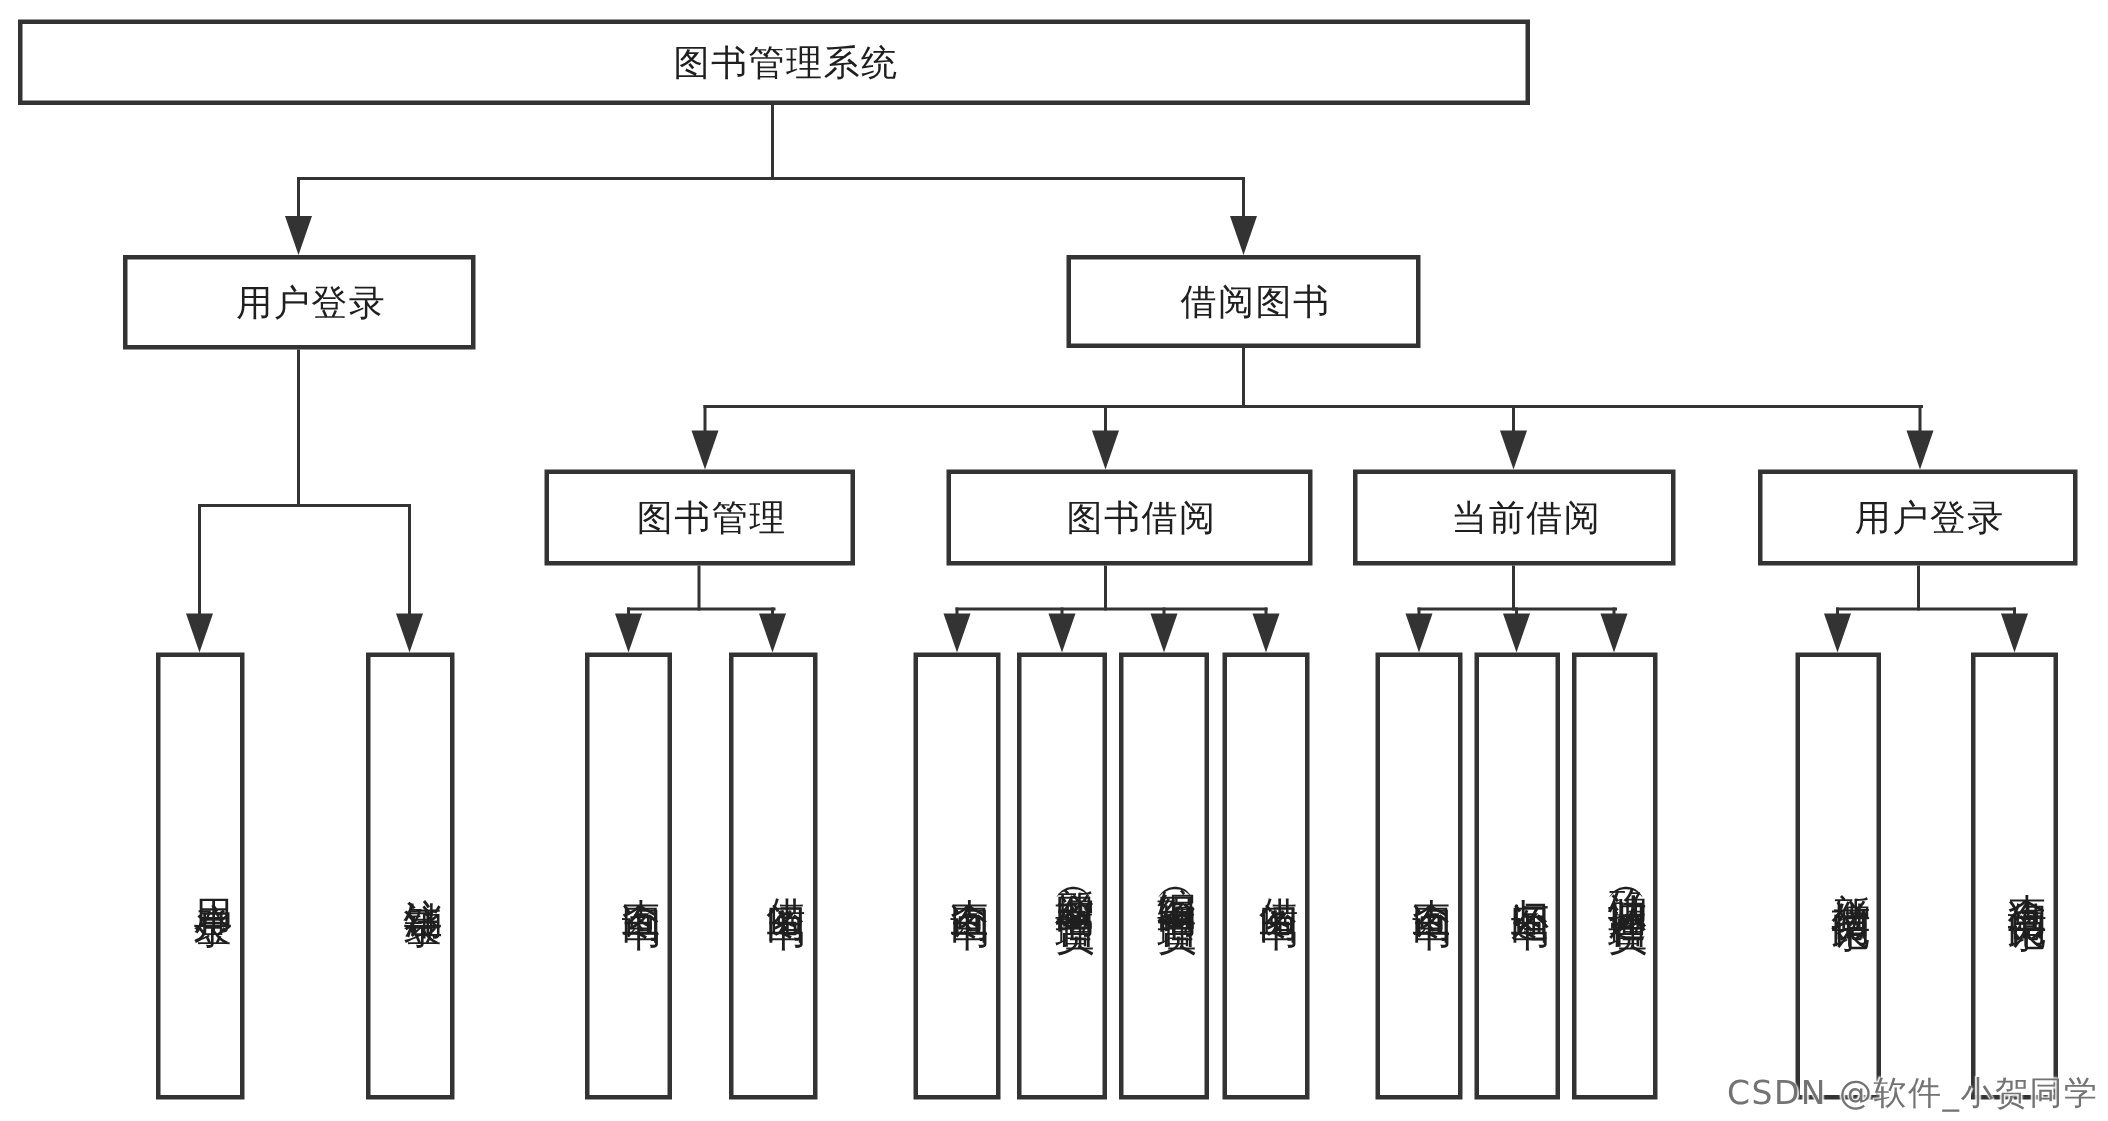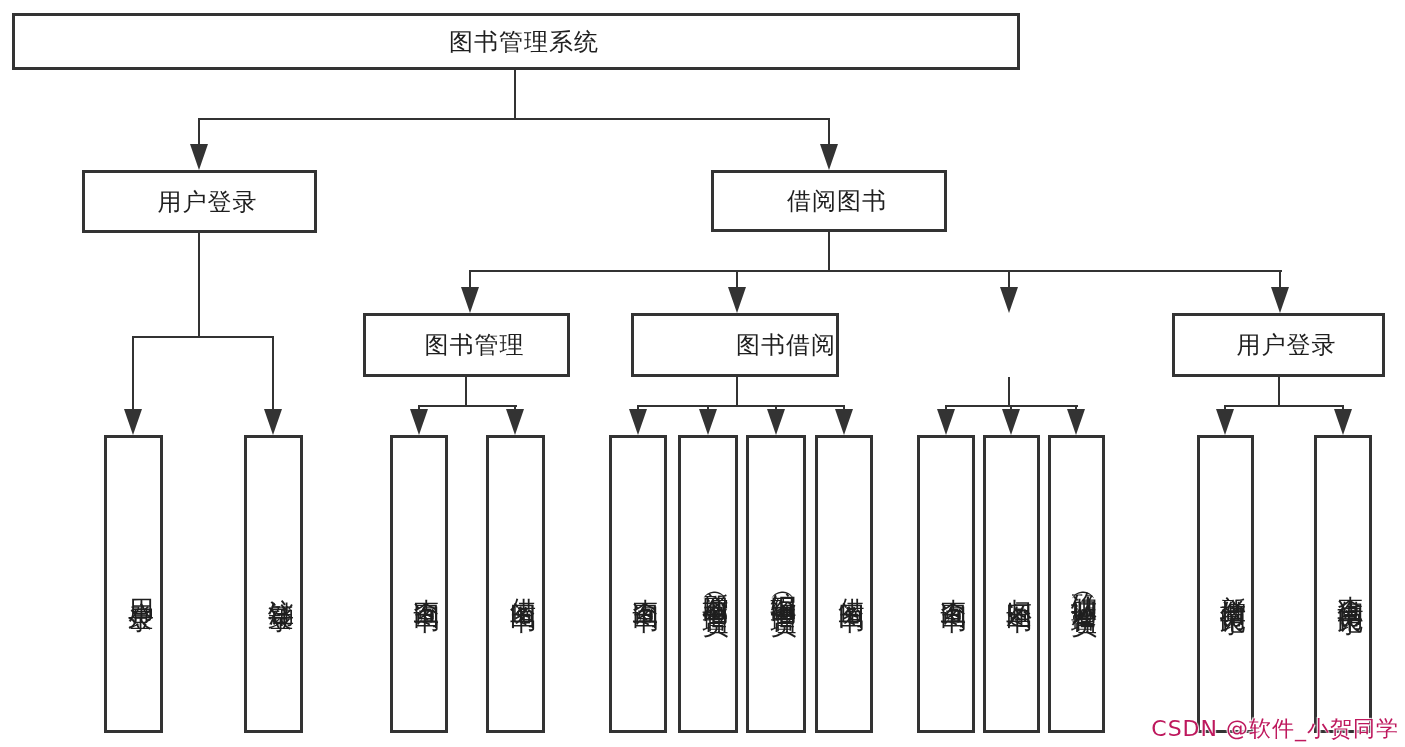--- a/index.html
+++ b/index.html
@@ -38,21 +38,21 @@
     width: 0; height: 0;
     border-left: 9px solid transparent;
     border-right: 9px solid transparent;
     border-top: 26px solid #333333;
   }
   .watermark {
     position: absolute;
     right: 6px;
     bottom: 3px;
     font-size: 22px;
-    color: #be185d;
+    color: #737373;
     letter-spacing: 1px;
     white-space: nowrap;
     z-index: 10;
     text-shadow: 0 0 2px #ffffff, 1px 1px 1px #ffffff, -1px -1px 1px #ffffff;
   }
 </style>
 </head>
 <body>
 
 <div id="stage">
@@ -64,22 +64,25 @@
   <div class="box hlabel" style="left:82px; top:170px; width:235px; height:63px;">
     <span>用户登录</span>
   </div>
   <div class="box hlabel" style="left:711px; top:170px; width:236px; height:62px;">
     <span>借阅图书</span>
   </div>
 
   <div class="box hlabel" style="left:363px; top:313px; width:207px; height:64px;">
     <span>图书管理</span>
   </div>
-  <div class="box hlabel" style="left:631px; top:313px; width:208px; height:64px;justify-content:flex-end;">
+  <div class="box hlabel" style="left:631px; top:313px; width:244px; height:64px;">
     <span>图书借阅</span>
+  </div>
+  <div class="box hlabel" style="left:902px; top:313px; width:215px; height:64px;">
+    <span>当前借阅</span>
   </div>
   <div class="box hlabel" style="left:1172px; top:313px; width:213px; height:64px;">
     <span>用户登录</span>
   </div>
 
   <div class="box vbox" style="left:104px; top:435px; width:59px; height:298px;">
     <span>用户登录</span>
   </div>
   <div class="box vbox" style="left:244px; top:435px; width:59px; height:298px;">
     <span>注销登录</span>

